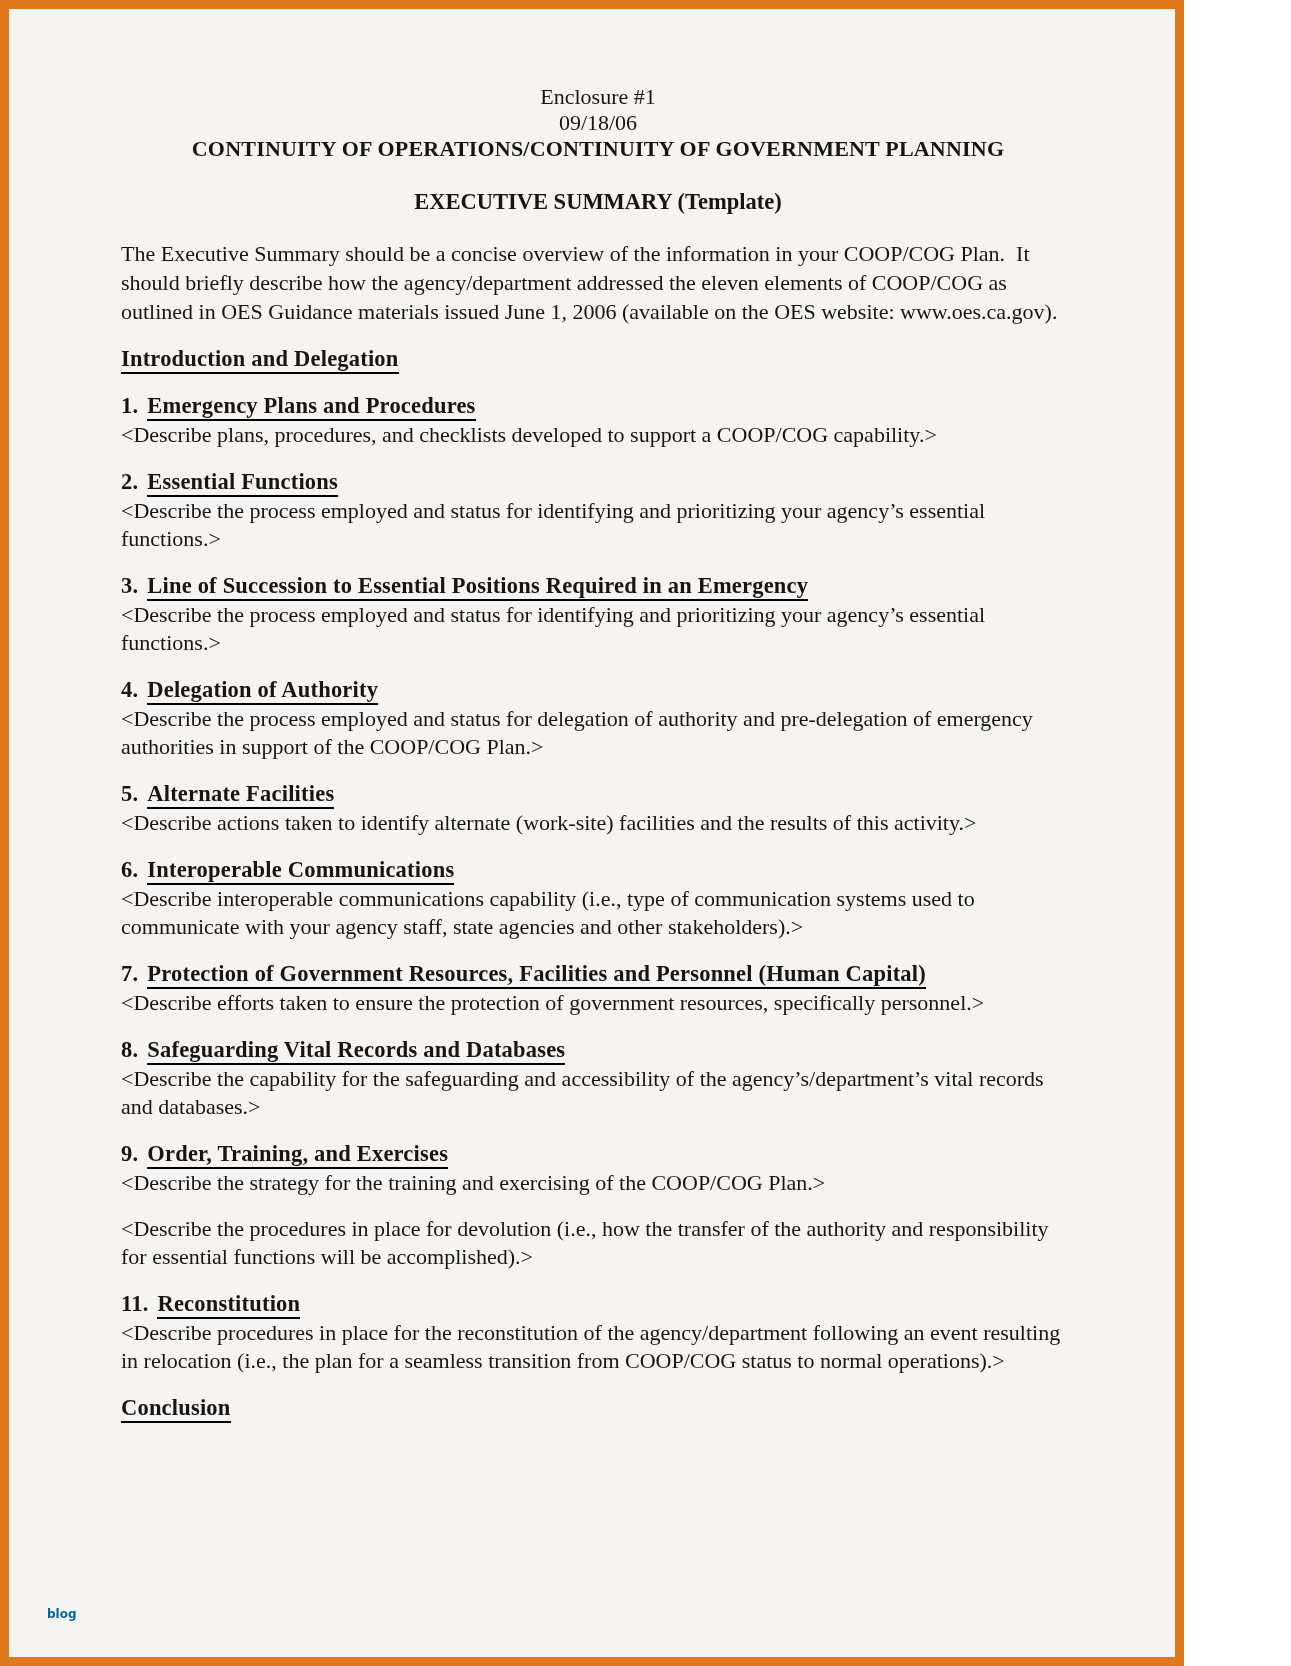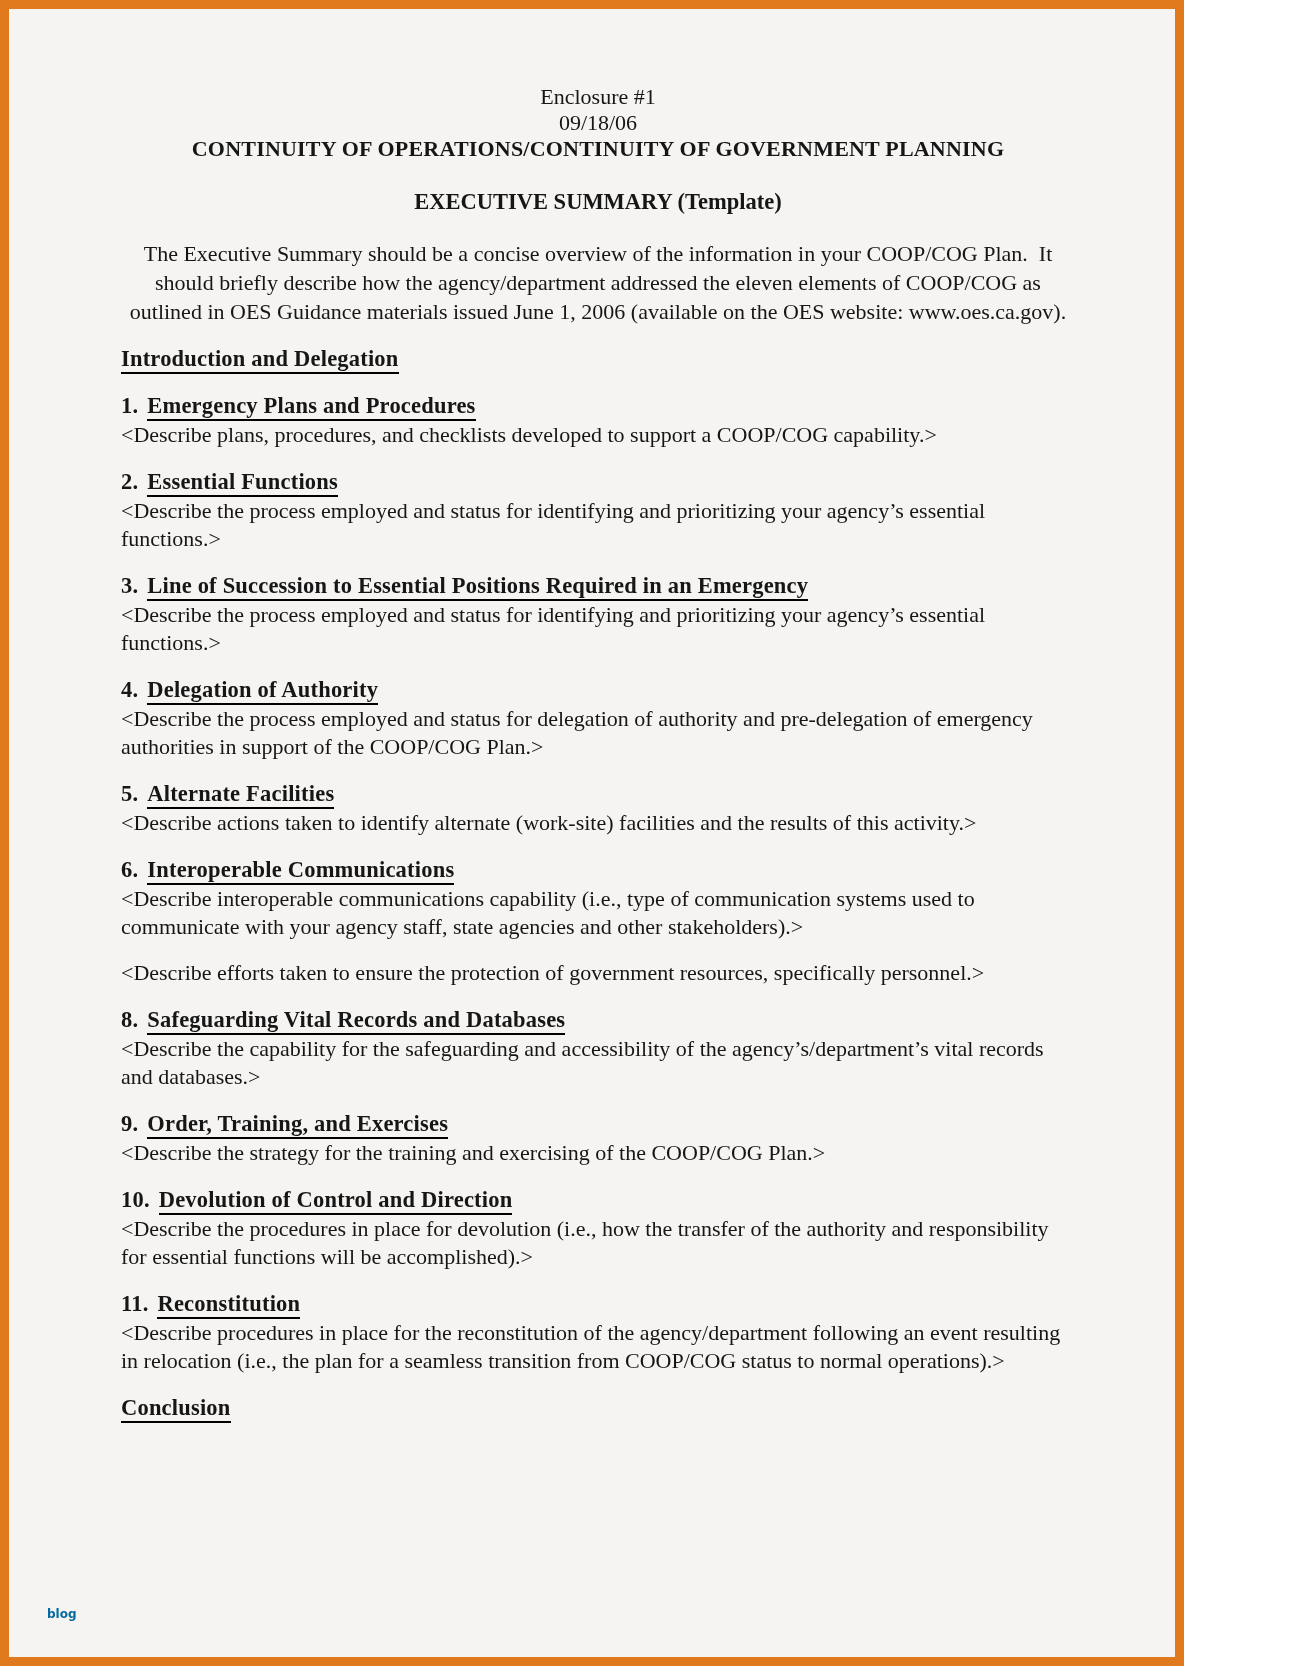--- a/index.html
+++ b/index.html
@@ -28,21 +28,20 @@
     font-size: 22.5px;
     font-weight: bold;
     margin: 26px 0 0 0;
     line-height: 28px;
   }
   .intro-par {
     font-size: 22px;
     line-height: 29px;
     margin: 23px 0 0 0;
     white-space: pre-wrap;
-    text-align: center;
   }
   .section { margin: 18px 0 0 0; }
   .section-heading {
     font-size: 22.5px;
     font-weight: bold;
     line-height: 29px;
     margin: 0;
     letter-spacing: 0.2px;
   }
   .section-heading .num { margin-right: 9px; }
@@ -111,35 +110,35 @@
         <p class="section-heading"><span class="num">5.</span><span class="underlined">Alternate Facilities</span></p>
         <p class="section-body">&lt;Describe actions taken to identify alternate (work-site) facilities and the results of this activity.&gt;</p>
       </div>
 
       <div class="section">
         <p class="section-heading"><span class="num">6.</span><span class="underlined">Interoperable Communications</span></p>
         <p class="section-body">&lt;Describe interoperable communications capability (i.e., type of communication systems used to communicate with your agency staff, state agencies and other stakeholders).&gt;</p>
       </div>
 
       <div class="section">
+        <p class="section-heading"><span class="num">7.</span><span class="underlined">Protection of Government Resources, Facilities and Personnel (Human Capital)</span></p>
         <p class="section-body">&lt;Describe efforts taken to ensure the protection of government resources, specifically personnel.&gt;</p>
       </div>
 
       <div class="section">
         <p class="section-heading"><span class="num">8.</span><span class="underlined">Safeguarding Vital Records and Databases</span></p>
         <p class="section-body">&lt;Describe the capability for the safeguarding and accessibility of the agency’s/department’s vital records and databases.&gt;</p>
       </div>
 
       <div class="section">
         <p class="section-heading"><span class="num">9.</span><span class="underlined">Order, Training, and Exercises</span></p>
         <p class="section-body">&lt;Describe the strategy for the training and exercising of the COOP/COG Plan.&gt;</p>
       </div>
 
       <div class="section">
-        <p class="section-heading"><span class="num">10.</span><span class="underlined">Devolution of Control and Direction</span></p>
         <p class="section-body">&lt;Describe the procedures in place for devolution (i.e., how the transfer of the authority and responsibility for essential functions will be accomplished).&gt;</p>
       </div>
 
       <div class="section">
         <p class="section-heading"><span class="num">11.</span><span class="underlined">Reconstitution</span></p>
         <p class="section-body">&lt;Describe procedures in place for the reconstitution of the agency/department following an event resulting in relocation (i.e., the plan for a seamless transition from COOP/COG status to normal operations).&gt;</p>
       </div>
     </div>
 
     <div class="section">

